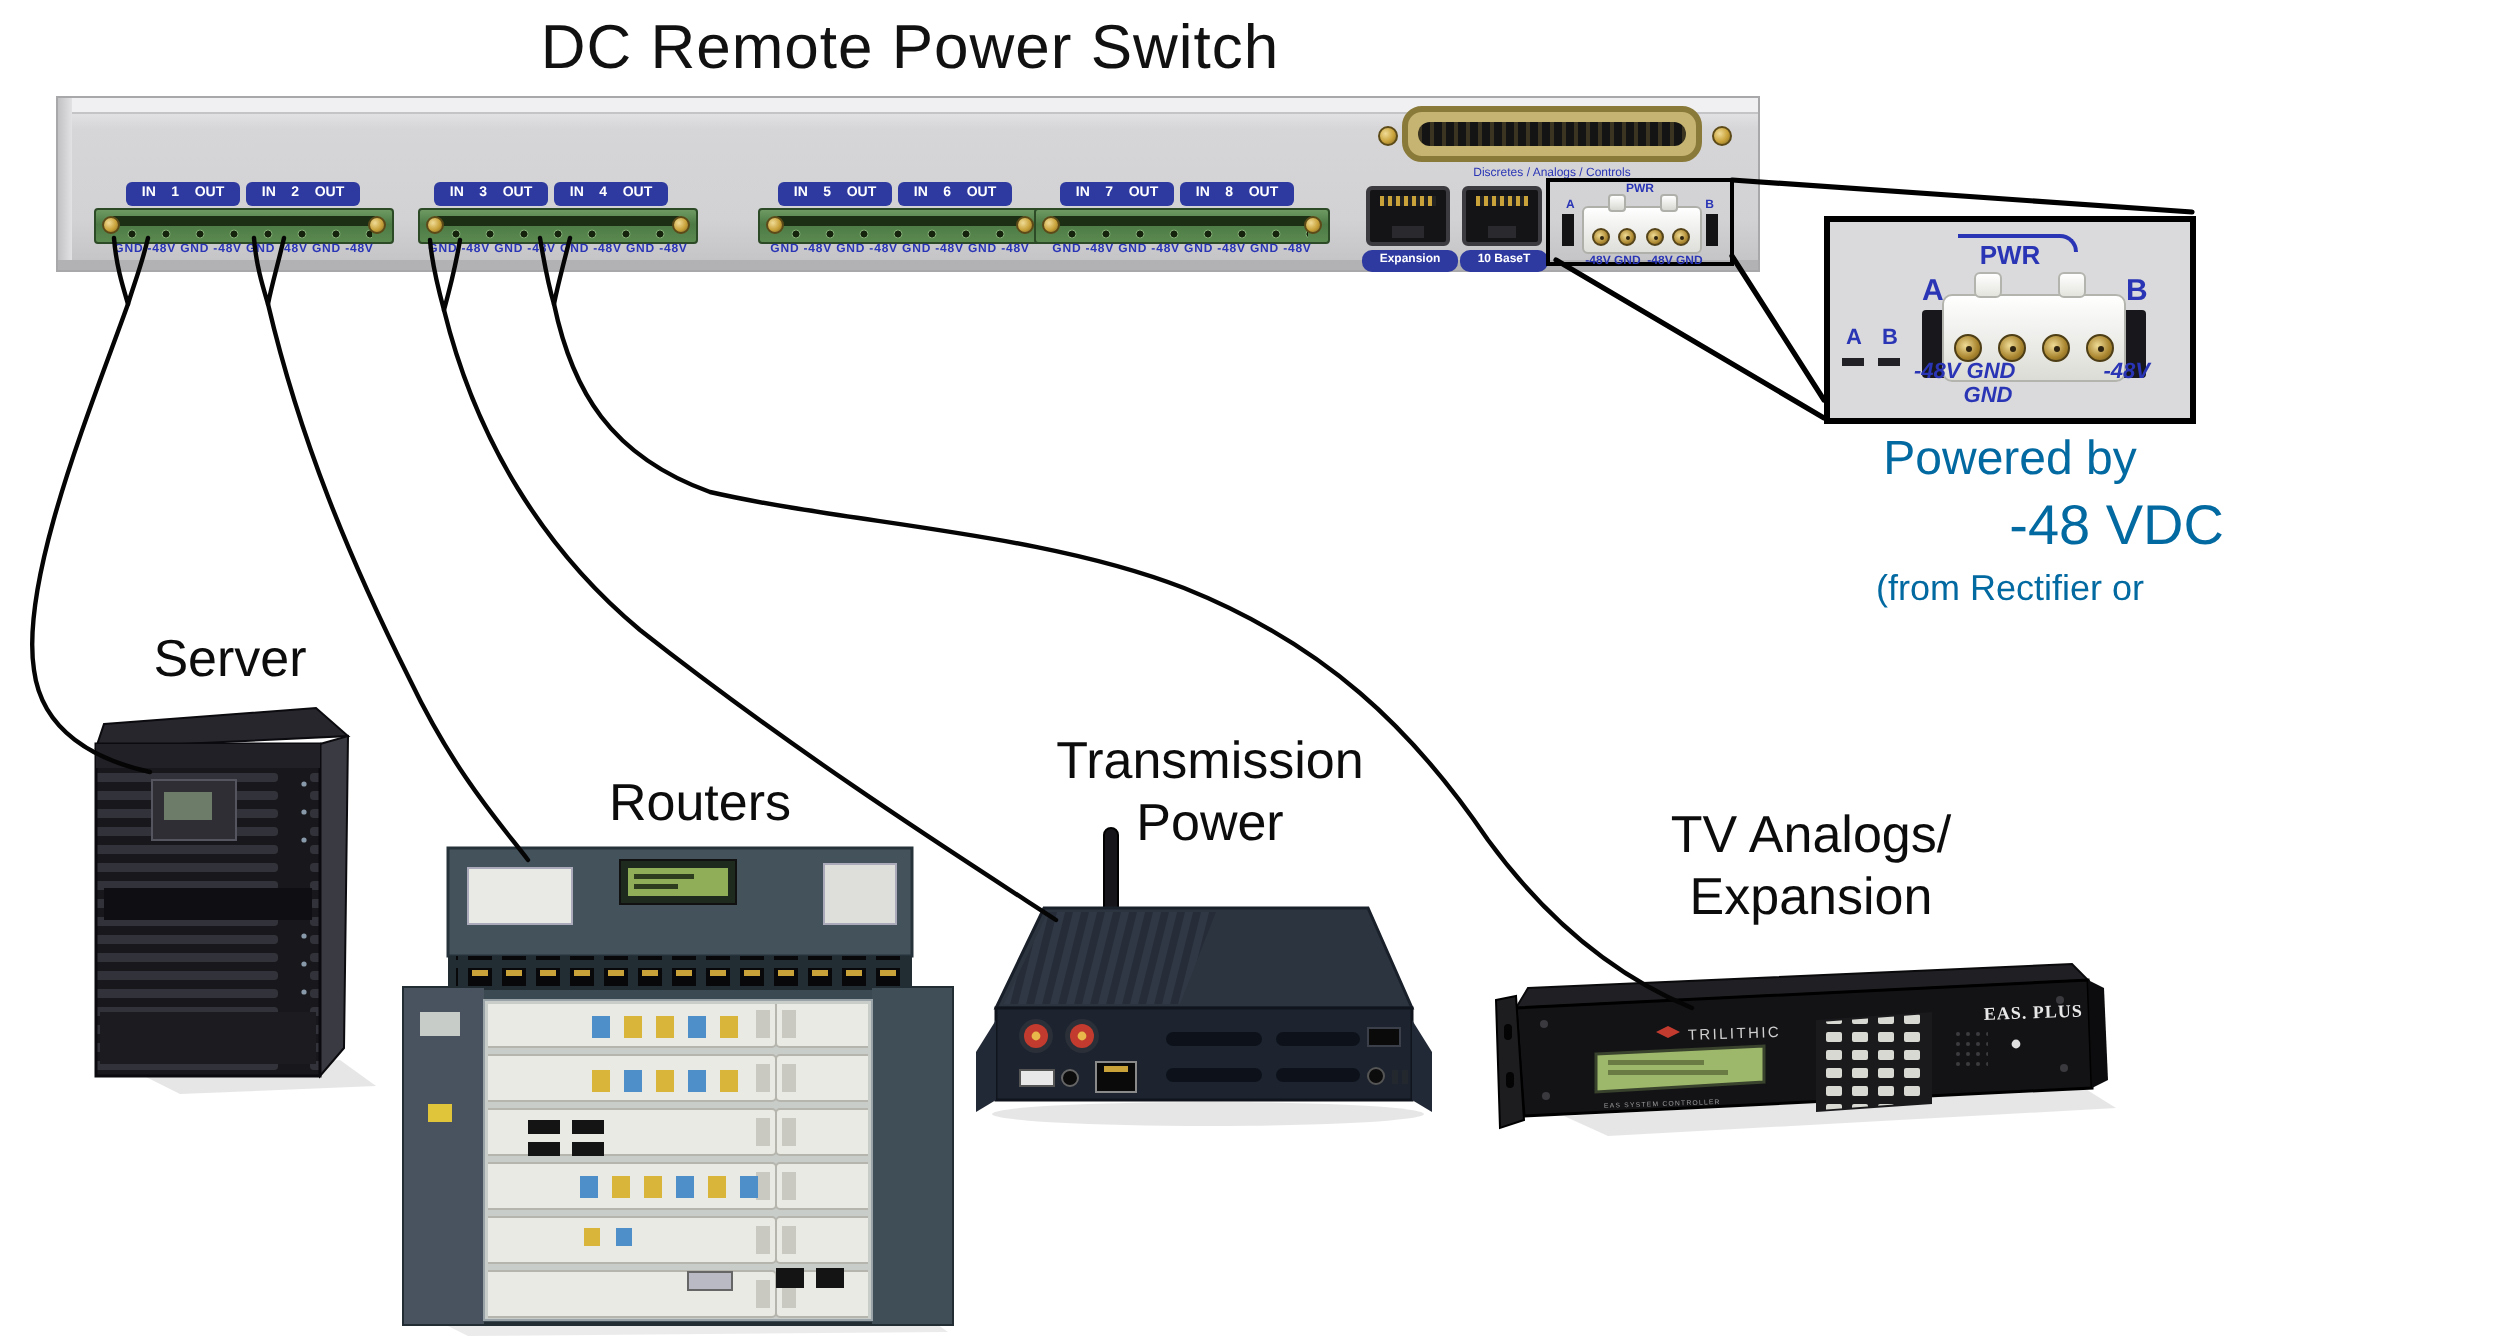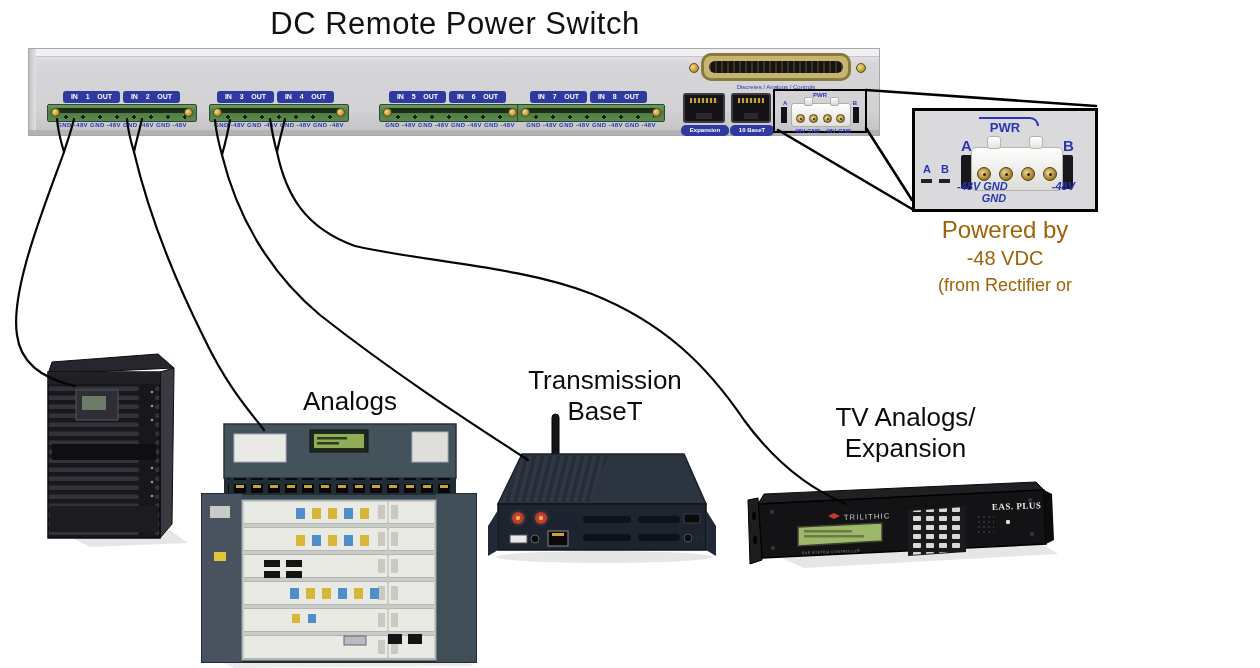--- a/index.html
+++ b/index.html
@@ -76,23 +76,23 @@
              border:1px solid #b4b4ae; border-radius:3px; }
   .c-pin { position:absolute; top:56px; width:14px; height:14px; border-radius:50%;
            background:radial-gradient(circle at 40% 40%, #efdb96, #a8842e 60%, #6a5620); border:1px solid #4e3e16; }
   .c-pin::after { content:""; position:absolute; left:5px; top:5px; width:3px; height:3px; border-radius:50%; background:#2e2410; }
   .callout-led-label { position:absolute; font-size:11px; font-weight:bold; color:#2a35b5; }
   .callout-led { position:absolute; width:11px; height:4px; background:#222226; }
   .callout-pins-row { position:absolute; left:0; bottom:5px; width:100%; text-align:center;
              font-size:11px; font-weight:bold; color:#2a35b5; }
   .callout-pins-row span { margin:0 22px;font-style:italic; }
 
-  .caption { position:absolute; left:898px; top:216px; width:214px; text-align:center; color:#a16207; z-index:6; }
+  .caption { position:absolute; left:898px; top:216px; width:214px; text-align:center; color:#0369a1; z-index:6; }
   .caption-l1 { font-size:24px; }
-  .caption-l2 { font-size:20px; margin-top:3px; }
+  .caption-l2 { font-size:28px; margin-top:3px;text-align:right; }
   .caption-l3 { font-size:18px; margin-top:5px; }
   .caption-l4 { font-size:16.5px; }
 
   .dev-label { position:absolute; font-size:26px; color:#0c0c0c; text-align:center; z-index:4; }
 
   svg.device { position:absolute; z-index:2; }
   svg.wires  { position:absolute; left:0; top:0; z-index:5; pointer-events:none; }
 </style>
 </head>
 <body>
@@ -175,24 +175,25 @@
         <div class="pwr-tab" style="left:38px; top:-7px;"></div>
         <div class="pin" style="left:4px;  top:10px;"></div>
         <div class="pin" style="left:17px; top:10px;"></div>
         <div class="pin" style="left:31px; top:10px;"></div>
         <div class="pin" style="left:44px; top:10px;"></div>
       </div>
       <div class="tiny-blue" style="position:absolute; left:10px; top:37px; width:74px; text-align:center; white-space:pre;">-48V GND  -48V GND</div>
     </div>
   </div>
 
-  <div class="dev-label" style="left:270px; top:386px; width:160px;">Analogs</div>
+  <div class="dev-label" style="left:40px;  top:314px; width:150px;">Server</div>
+  <div class="dev-label" style="left:270px; top:386px; width:160px;">Routers</div>
   <div class="dev-label" style="left:515px; top:365px; width:180px;">
     <div>Transmission</div>
-    <div>BaseT</div>
+    <div>Power</div>
   </div>
   <div class="dev-label" style="left:808px; top:402px; width:195px;">
     <div>TV Analogs/</div>
     <div>Expansion</div>
   </div>
 
   <svg class="device" style="left:38px; top:348px;" width="150" height="200" viewBox="0 0 150 200">
     <defs>
       <pattern id="slats" width="112" height="9" patternUnits="userSpaceOnUse">
         <rect width="112" height="9" fill="#18181c"></rect>

